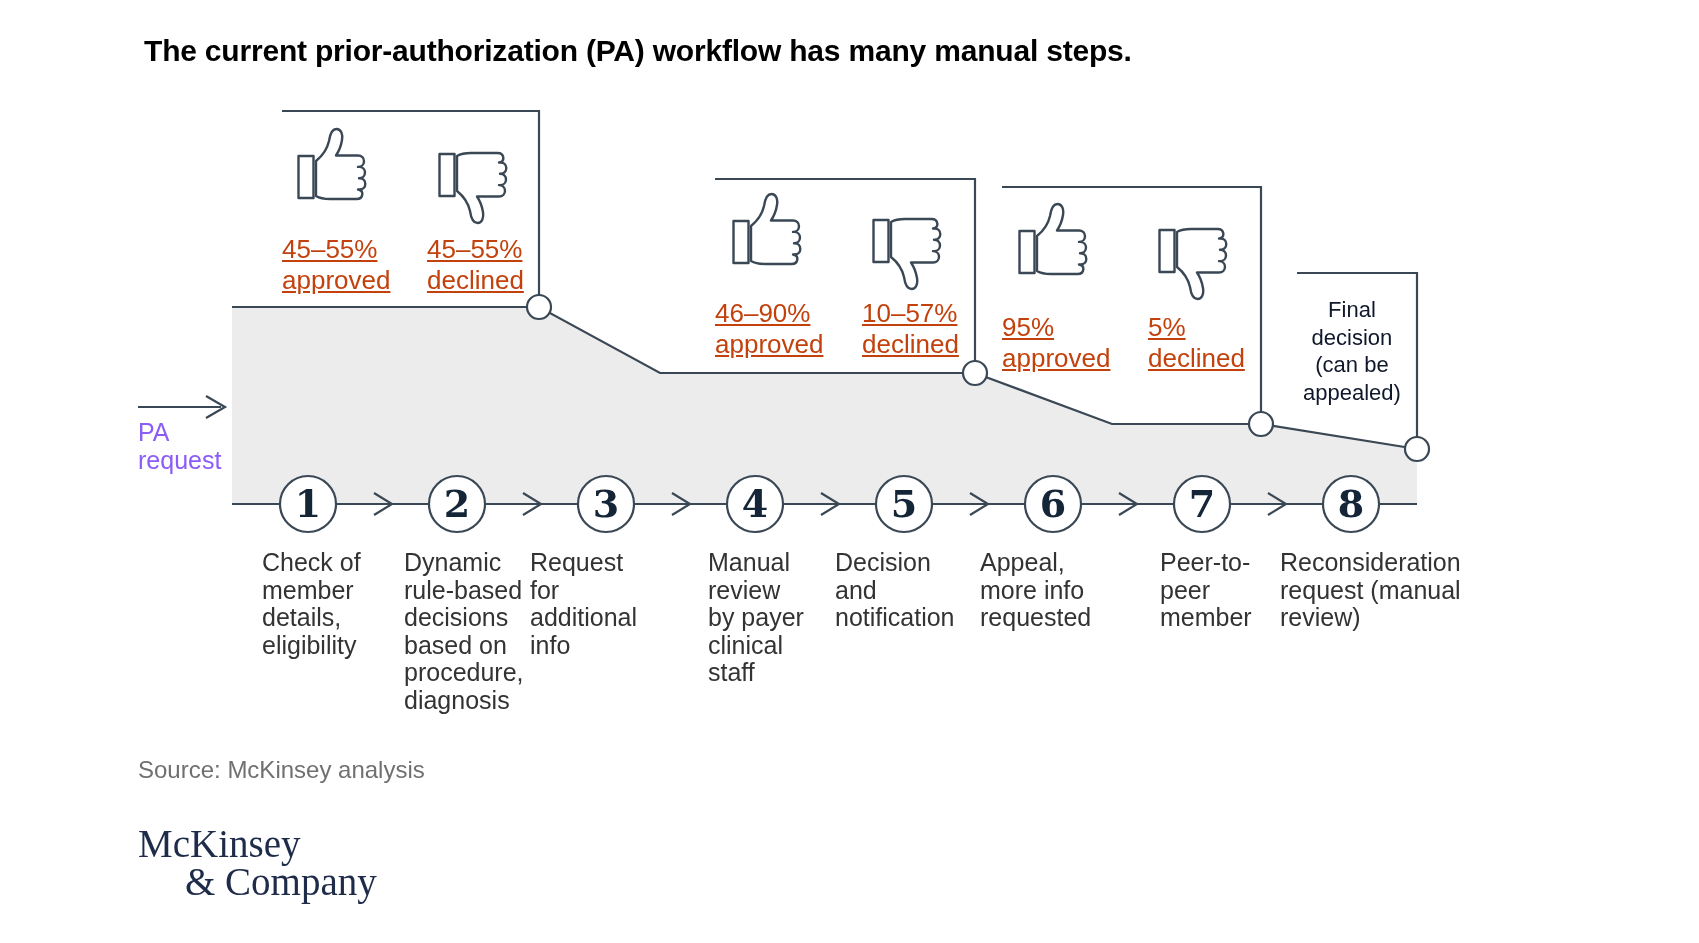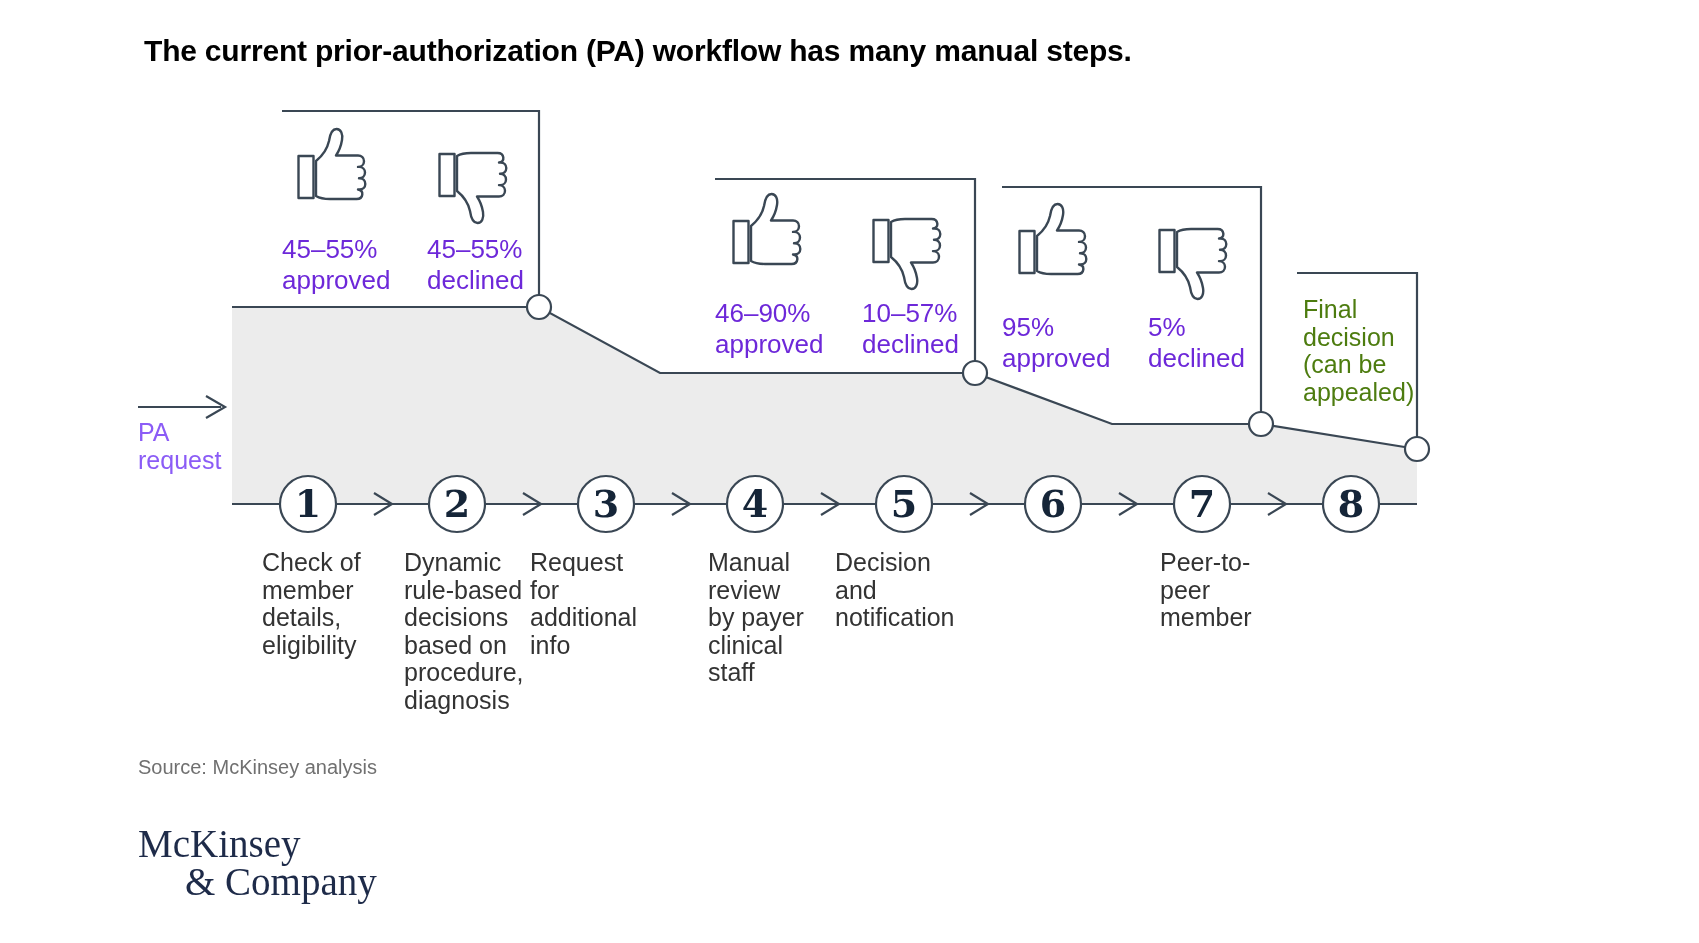--- a/index.html
+++ b/index.html
@@ -6,38 +6,38 @@
   .stage{
     position:relative;width:1585px;height:943px;background:#ffffff;overflow:hidden;
     font-family:"Liberation Sans",sans-serif;
   }
   .abs{position:absolute;}
   .title{
     left:144px;top:34px;font-size:30px;font-weight:bold;color:#000;
     letter-spacing:-0.2px;white-space:nowrap;
   }
   .pct{
-    font-size:26px;line-height:31px;color:#6d28d9;white-space:pre-line;
+    font-size:26px;line-height:31px;color:#c2410c;white-space:pre-line;text-decoration:underline;
   }
   .note{
-    font-size:25px;line-height:27.5px;color:#4d7c0f;white-space:pre-line;
+    font-size:22px;line-height:27.5px;color:#0f172a;white-space:pre-line;text-align:center;
   }
   .pa{
     left:138px;top:419px;font-size:25px;line-height:27.5px;color:#8b5cf6;white-space:pre-line;
   }
   .step-num{
     width:56px;height:56px;line-height:55px;text-align:center;
     font-family:"DejaVu Serif","Liberation Serif",serif;font-weight:bold;
     font-size:38px;color:#152538;top:476px;
   }
   .step-label{
     top:549px;font-size:25px;line-height:27.5px;color:#333;white-space:pre-line;
   }
   .source{
-    left:138px;top:756px;font-size:20px;color:#707070;
+    left:138px;top:756px;font-size:24px;color:#707070;
   }
   .logo{
     font-family:"Liberation Serif",serif;color:#1e2b49;font-size:39px;line-height:39px;
     white-space:nowrap;
   }
   .logo1{left:138px;top:824px;}
   .logo2{left:185px;top:862px;}
   svg .ln{stroke:#3a4754;stroke-width:2.2;fill:none;}
   svg .dot{fill:#ffffff;stroke:#3a4754;stroke-width:2.2;}
   svg .stepc{fill:#ffffff;stroke:#3a4754;stroke-width:2.2;}
@@ -180,22 +180,28 @@
 additional
 info</div>
   <div class="abs step-label" style="left:708px">Manual
 review
 by payer
 clinical
 staff</div>
   <div class="abs step-label" style="left:835px">Decision
 and
 notification</div>
+  <div class="abs step-label" style="left:980px">Appeal,
+more info
+requested</div>
   <div class="abs step-label" style="left:1160px">Peer-to-
 peer
 member</div>
+  <div class="abs step-label" style="left:1280px">Reconsideration
+request (manual
+review)</div>
 
   <div class="abs source">Source: McKinsey analysis</div>
 
   <div class="abs logo logo1">McKinsey</div>
   <div class="abs logo logo2">&amp; Company</div>
 
 </div>
 
 </body></html>

